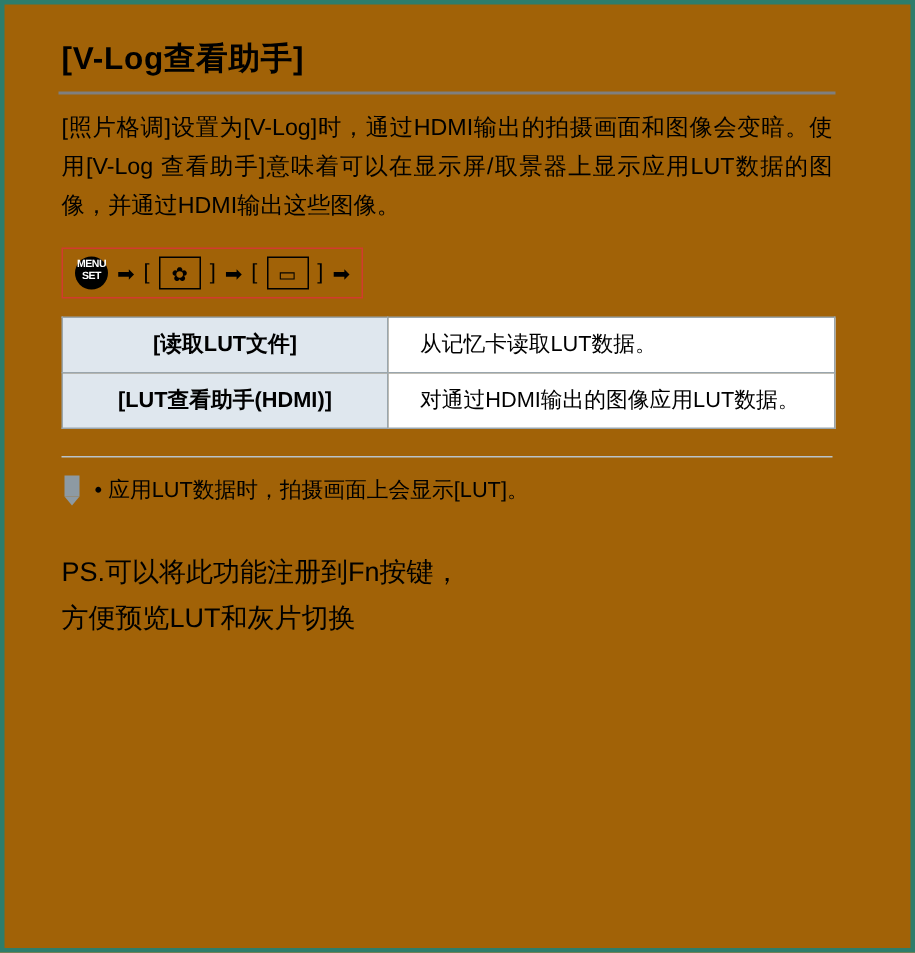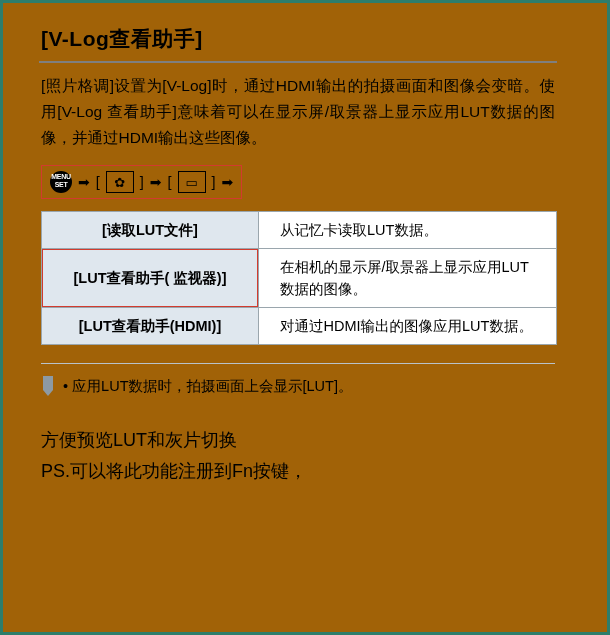--- a/index.html
+++ b/index.html
@@ -213,42 +213,35 @@
       </div>
     </div>
 
     <table class="tbl">
       <tbody>
         <tr>
           <td class="k">[读取LUT文件]</td>
           <td class="v">从记忆卡读取LUT数据。</td>
         </tr>
         <tr>
-          <td class="k hl-cell">
-            <span>[LUT查看助手( 监视器)]</span>
-            <span class="hl-box"></span>
-          </td>
-          <td class="v">在相机的显示屏/取景器上显示应用LUT数据的图像。</td>
-        </tr>
-        <tr>
           <td class="k">[LUT查看助手(HDMI)]</td>
           <td class="v">对通过HDMI输出的图像应用LUT数据。</td>
         </tr>
       </tbody>
     </table>
 
     <div class="notes">
       <div class="note-icon">
         <span class="pen-body"></span>
         <span class="pen-tip"></span>
       </div>
       <div class="note-list">
         <div>• 应用LUT数据时，拍摄画面上会显示[LUT]。</div>
       </div>
     </div>
 
     <div class="ps">
+      <div>PS.可以将此功能注册到Fn按键，</div>
       <div>方便预览LUT和灰片切换</div>
-      <div>PS.可以将此功能注册到Fn按键，</div>
     </div>
 
   </div>
 </div>
 
 </body></html>

